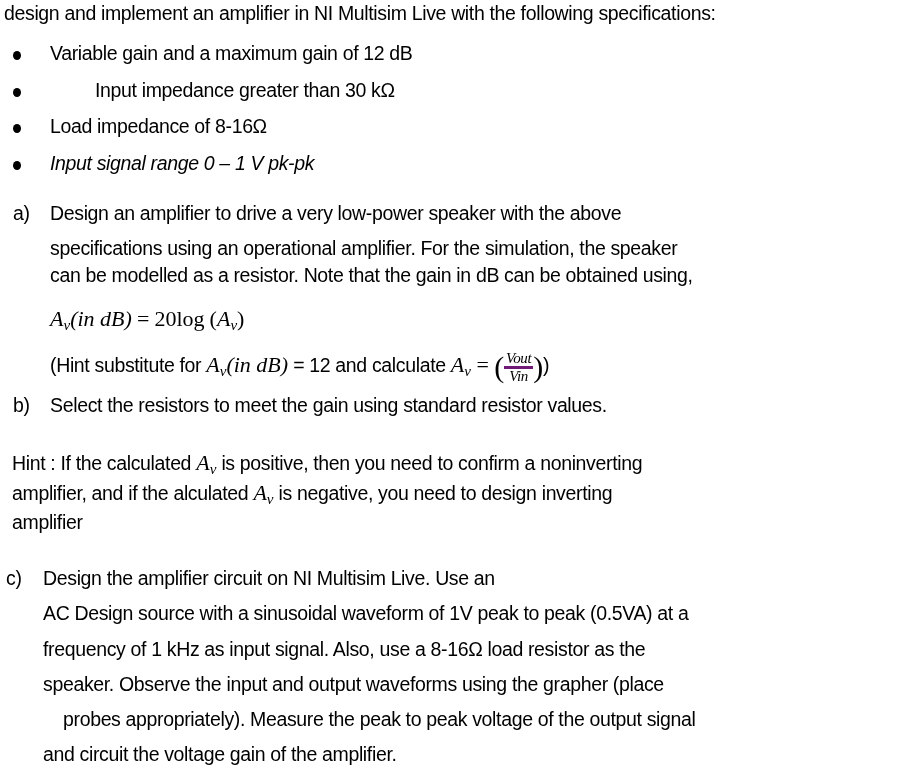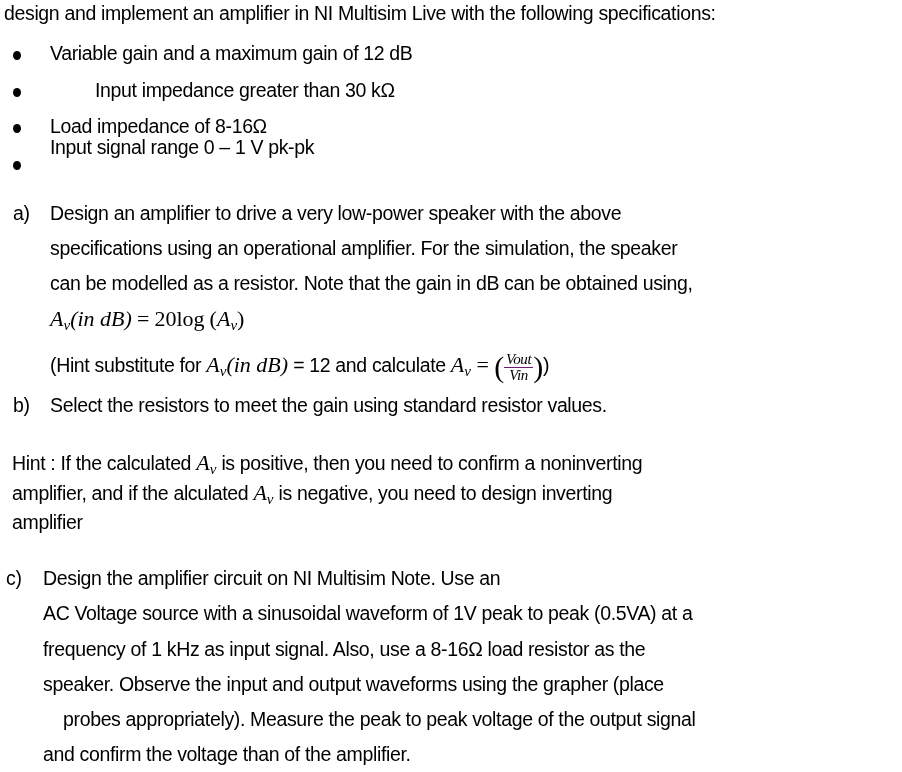--- a/index.html
+++ b/index.html
@@ -4,45 +4,45 @@
 <style>
   html, body { margin:0; padding:0; background:#ffffff; }
   body { width:902px; height:772px; position:relative; overflow:hidden;
          font-family:"Liberation Sans", sans-serif; color:#000; font-size:19.5px; }
   .line { position:absolute; white-space:nowrap; letter-spacing:-0.35px; }
   .math { font-family:"Liberation Serif", serif; font-style:italic; font-size:22px; letter-spacing:0; }
   .mathr { font-family:"Liberation Serif", serif; font-size:22px; letter-spacing:0; }
   .sub { font-size:15px; vertical-align:-4px; }
   .bullet { position:absolute; width:8px; height:9px; border-radius:50%; background:#000; }
   .frac { display:inline-block; vertical-align:middle; text-align:center; font-family:"Liberation Serif", serif; font-style:italic; font-size:15px; line-height:15px; }
-  .frac .num { display:block; border-bottom:1px solid #701a75; padding:0 2px;font-style:italic; }
+  .frac .num { display:block; border-bottom:3px solid #701a75; padding:0 2px;font-style:italic; }
   .frac .den { display:block; padding:0 2px;text-align:center; }
   .paren { font-family:"Liberation Serif", serif; font-size:30px; vertical-align:middle; font-weight:100; }
 </style>
 </head>
 <body>
 
 <div class="line" style="left:4px; top:2px;text-align:center;">design and implement an amplifier in NI Multisim Live with the  following specifications:</div>
 
 <div>
   <span class="bullet" style="left:13px; top:51px;"></span>
   <div class="line" style="left:50px; top:42px;">Variable gain and a maximum gain of 12 dB</div>
   <span class="bullet" style="left:13px; top:88px;"></span>
   <div class="line" style="left:50px; top:79px;margin-left:45px;">Input impedance greater than 30 kΩ</div>
   <span class="bullet" style="left:13px; top:124px;"></span>
   <div class="line" style="left:50px; top:115px;">Load impedance of 8-16Ω</div>
   <span class="bullet" style="left:13px; top:161px;"></span>
-  <div class="line" style="left:50px; top:136px;">Input signal range 0 – 1 V pk-pk</div>
+  <div class="line" style="left:50px; top:152px;font-style:italic;">Input signal range 0 – 1 V pk-pk</div>
 </div>
 
 <div>
   <div class="line" style="left:13px; top:202px;">a)</div>
   <div class="line" style="left:50px; top:202px;">Design an amplifier to drive a very low-power speaker with the above</div>
   <div class="line" style="left:50px; top:237px;">specifications using an operational amplifier. For the simulation, the speaker</div>
-  <div class="line" style="left:50px; top:272px;">can be modelled as a resistor. Note that the gain in dB can be obtained using,</div>
+  <div class="line" style="left:50px; top:264px;">can be modelled as a resistor. Note that the gain in dB can be obtained using,</div>
   <div class="line" style="left:50px; top:306px;">
     <span class="math">A</span><span class="math sub">v</span><span class="math">(in dB)</span>
     <span class="mathr">=</span>
     <span class="mathr">20log</span>
     <span class="mathr">(</span><span class="math">A</span><span class="math sub">v</span><span class="mathr">)</span>
   </div>
   <div class="line" style="left:50px; top:350px;">
     <span>(Hint substitute for </span><span class="math">A</span><span class="math sub">v</span><span class="math">(in dB)</span><span> = 12 and calculate </span><span class="math">A</span><span class="math sub">v</span><span class="mathr"> = </span><span class="paren">(</span><span class="frac"><span class="num">Vout</span><span class="den">Vin</span></span><span class="paren">)</span><span>)</span>
   </div>
 </div>
@@ -57,19 +57,19 @@
     <span>Hint : If the calculated </span><span class="math">A</span><span class="math sub">v</span><span> is positive, then you need to confirm a noninverting</span>
   </div>
   <div class="line" style="left:12px; top:480px;">
     <span>amplifier, and if the alculated </span><span class="math">A</span><span class="math sub">v</span><span> is negative, you need to design inverting</span>
   </div>
   <div class="line" style="left:12px; top:511px;">amplifier</div>
 </div>
 
 <div>
   <div class="line" style="left:6px; top:567px;">c)</div>
-  <div class="line" style="left:43px; top:567px;">Design the amplifier circuit on NI Multisim Note. Use an</div>
-  <div class="line" style="left:43px; top:602px;">AC Voltage source with a sinusoidal waveform of 1V peak to peak (0.5VA) at a</div>
+  <div class="line" style="left:43px; top:567px;">Design the amplifier circuit on NI Multisim Live. Use an</div>
+  <div class="line" style="left:43px; top:602px;">AC Design source with a sinusoidal waveform of 1V peak to peak (0.5VA) at a</div>
   <div class="line" style="left:43px; top:638px;">frequency of 1 kHz as input signal. Also, use a 8-16Ω load resistor as the</div>
   <div class="line" style="left:43px; top:673px;">speaker. Observe the input and output waveforms using the grapher (place</div>
   <div class="line" style="left:43px; top:708px;margin-left:20px;">probes appropriately). Measure the peak to peak voltage of the output signal</div>
-  <div class="line" style="left:43px; top:743px;">and confirm the voltage than of the amplifier.</div>
+  <div class="line" style="left:43px; top:743px;">and circuit the voltage gain of the amplifier.</div>
 </div>
 
 </body></html>

